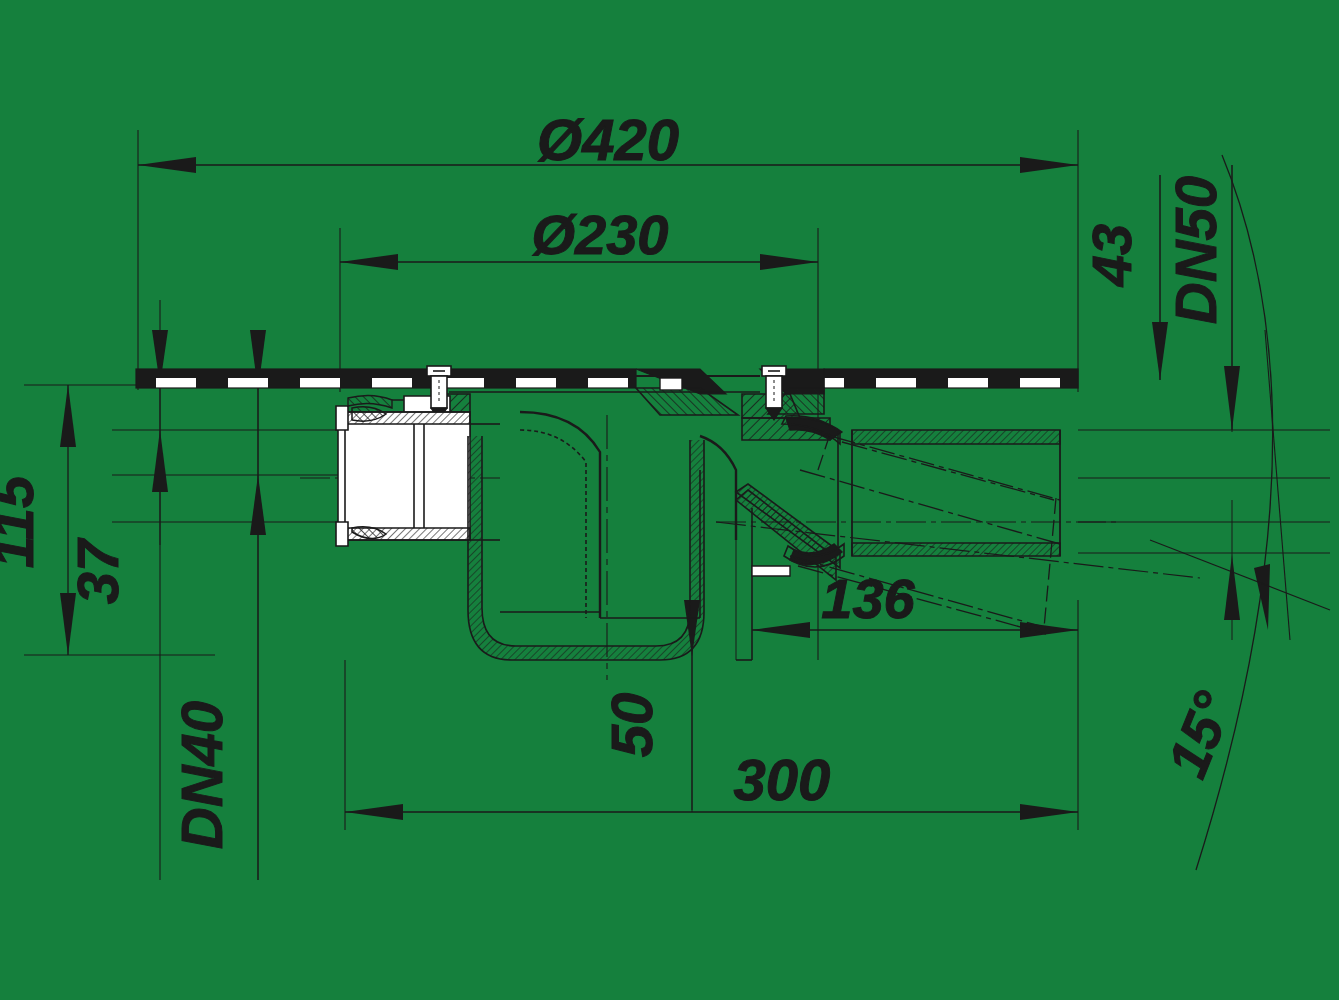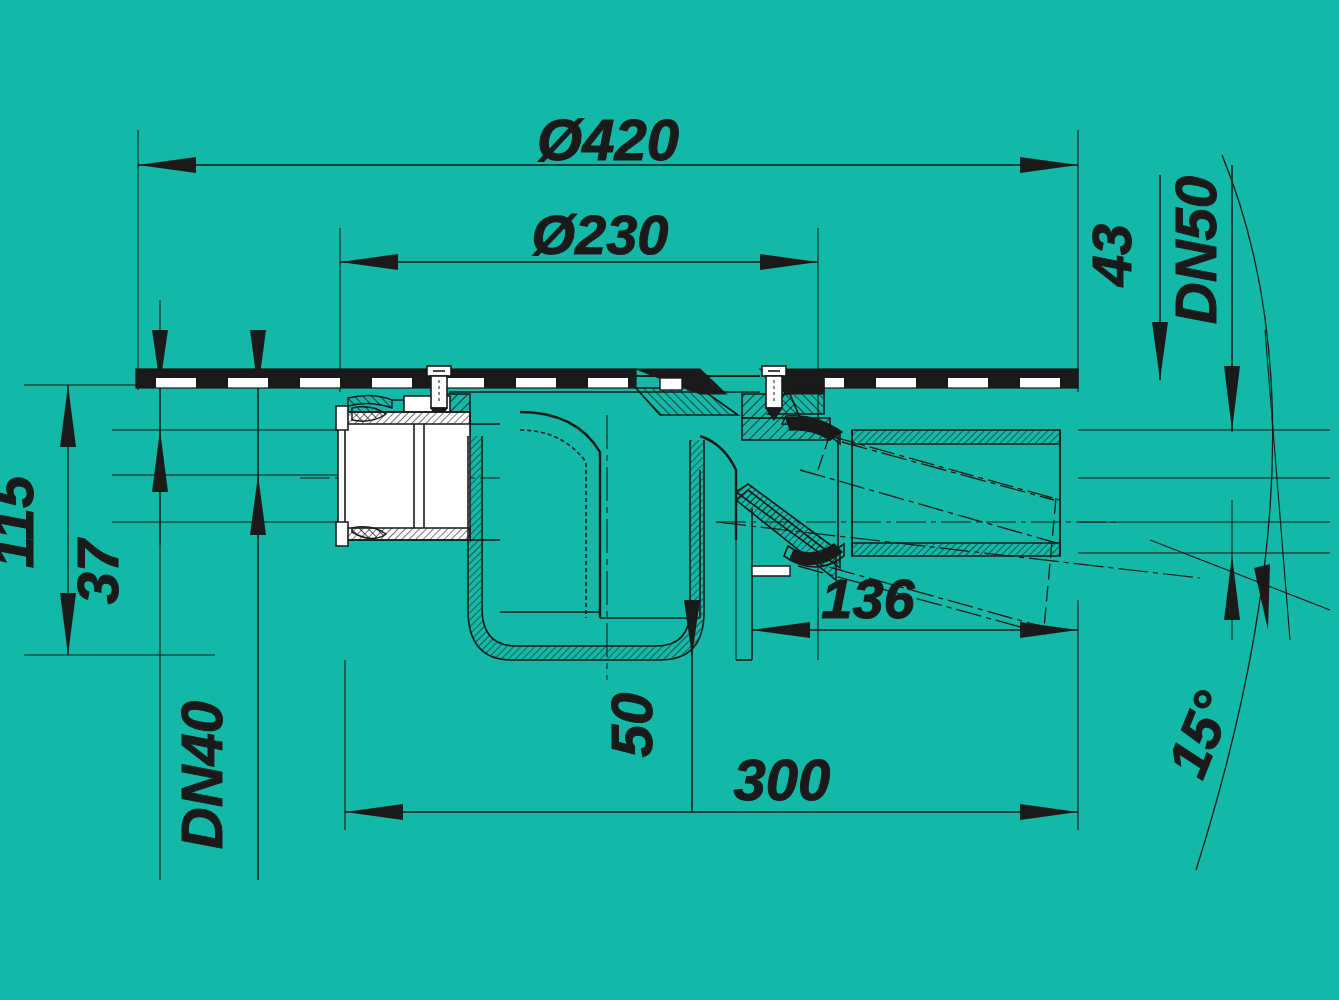--- a/index.html
+++ b/index.html
@@ -1,17 +1,17 @@
 <!DOCTYPE html>
 <html><head>
 <meta charset="utf-8">
 <style>
   html,body{margin:0;padding:0;background:#ffffff;}
   body{font-family:"Liberation Sans",sans-serif;}
-  #stage{position:relative;width:1339px;height:1000px;background:#14b8a6;overflow:hidden;}
+  #stage{position:relative;width:1339px;height:1000px;background:#15803d;overflow:hidden;}
   svg{display:block;}
   .dimtext{font-family:"Liberation Sans",sans-serif;font-style:italic;font-weight:bold;fill:#1a1a1a;}
 </style>
 </head>
 <body>
 
 <div id="stage">
 <svg width="1339" height="1000" viewBox="0 0 1339 1000" xmlns="http://www.w3.org/2000/svg">
 
   <defs>

